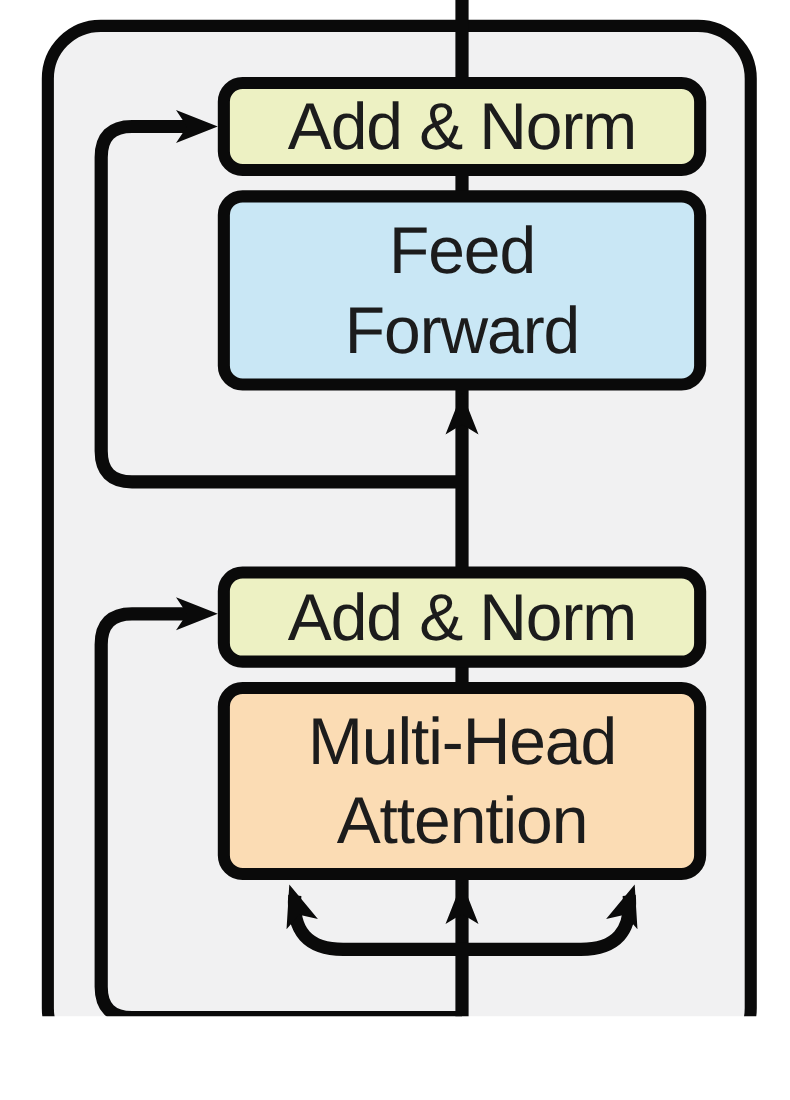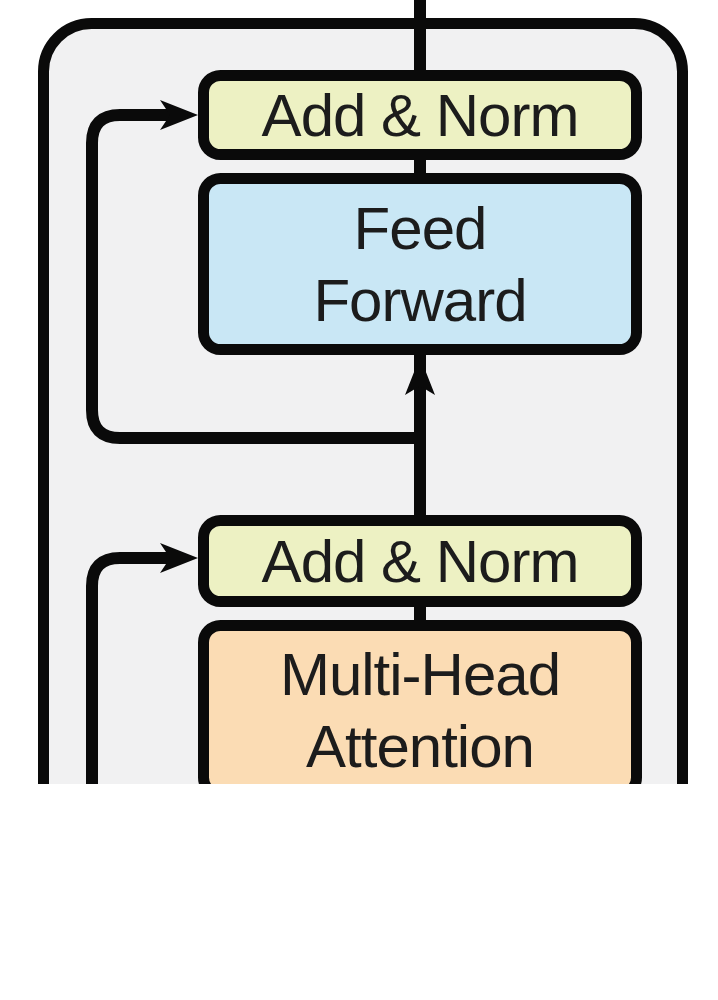--- a/index.html
+++ b/index.html
@@ -3,21 +3,21 @@
 <meta charset="utf-8">
 <style>
   html, body {
     margin: 0;
     padding: 0;
     background: #ffffff;
   }
   .stage {
     position: relative;
     width: 718px;
-    height: 784px;
+    height: 924px;
     background: #ffffff;
     overflow: hidden;
   }
   svg {
     display: block;
   }
   text.box-label {
     font-family: "Liberation Sans", sans-serif;
     font-size: 60px;
     font-weight: 400;

